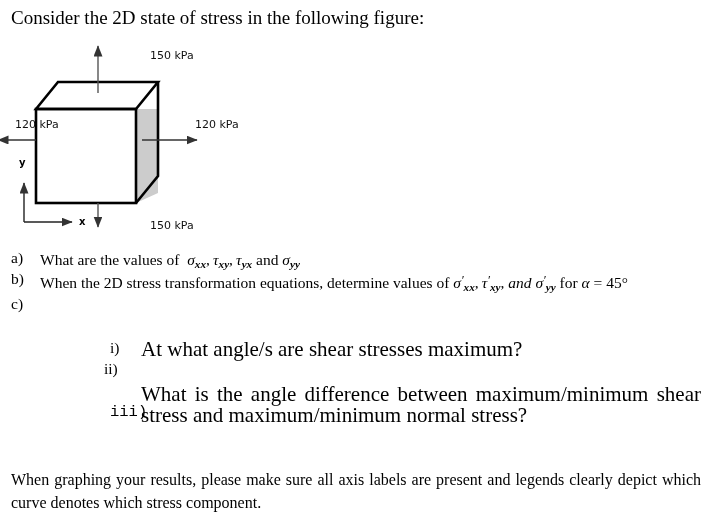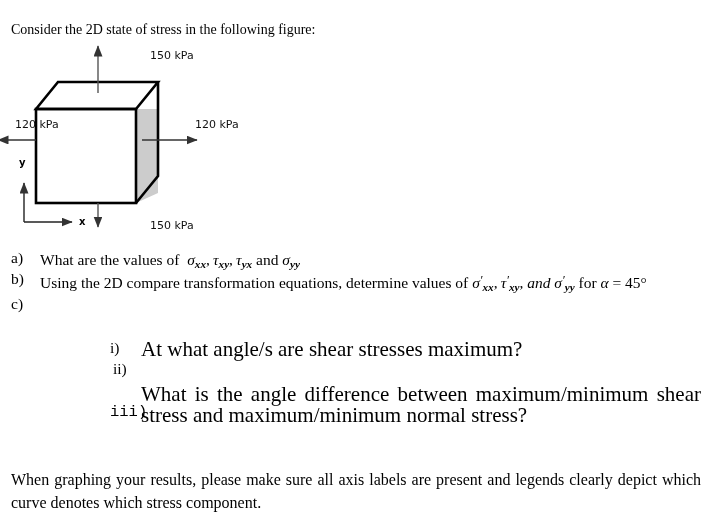--- a/index.html
+++ b/index.html
@@ -18,22 +18,22 @@
   .page {
     position: relative;
     width: 716px;
     height: 526px;
   }
 
   
   .intro {
     position: absolute;
     left: 11px;
-    top: 20px;
-    font-size: 14px;
+    top: 8px;
+    font-size: 19px;
     line-height: 20px;
     white-space: nowrap;
   }
 
   
   .figure {
     position: absolute;
     left: 0px;
     top: 38px;
     width: 300px;
@@ -166,33 +166,33 @@
   <div class="marker" style="left:11px; top:249px;">a)</div>
   <div class="item" style="left:40px; top:249px; width:650px;">
     <span>What are the values of</span>&nbsp;
     <span class="mvar"><span>σ</span><span class="msub">xx</span></span><span>, </span><span class="mvar"><span>τ</span><span class="msub">xy</span></span><span>, </span><span class="mvar"><span>τ</span><span class="msub">yx</span></span>
     and
     <span class="mvar"><span>σ</span><span class="msub">yy</span></span>
   </div>
 
   <div class="marker" style="left:11px; top:270px;">b)</div>
   <div class="item" style="left:40px; top:270px; width:665px;">
-    <span>Using the 2D compare transformation equations, determine values of</span>
+    <span>When the 2D stress transformation equations, determine values of</span>
     <span class="mvar"><span>σ</span><span class="mprime">′</span><span class="msub">xx</span></span><span>, </span><span class="mvar"><span>τ</span><span class="mprime">′</span><span class="msub">xy</span></span><span>,</span>
     <span class="it">and</span>
     <span class="mvar"><span>σ</span><span class="mprime">′</span><span class="msub">yy</span></span>
     for <span class="mvar">α</span> =
     <span>45</span><span>°</span>
   </div>
 
   <div class="marker" style="left:11px; top:295px;">c)</div>
 
   <div class="sub-marker" style="left:110px; top:339px;">i)</div>
   <div class="sub-item" style="left:141px; top:339px; width:560px;">At what angle/s are shear stresses maximum?</div>
 
-  <div class="sub-marker" style="left:113px; top:360px;">ii)</div>
+  <div class="sub-marker" style="left:104px; top:360px;">ii)</div>
   <div class="sub-item justify" style="left:141px; top:360px; width:560px;margin-top:24px;">What is the angle difference between maximum/minimum shear stress and maximum/minimum normal stress?</div>
 
   <div class="sub-marker" style="left:110px; top:403px;font-family:Liberation Mono, monospace;">iii)</div>
 
   <div class="closing">When graphing your results, please make sure all axis labels are present and legends clearly depict which curve denotes which stress component.</div>
 
 </div>
 
 </body></html>

